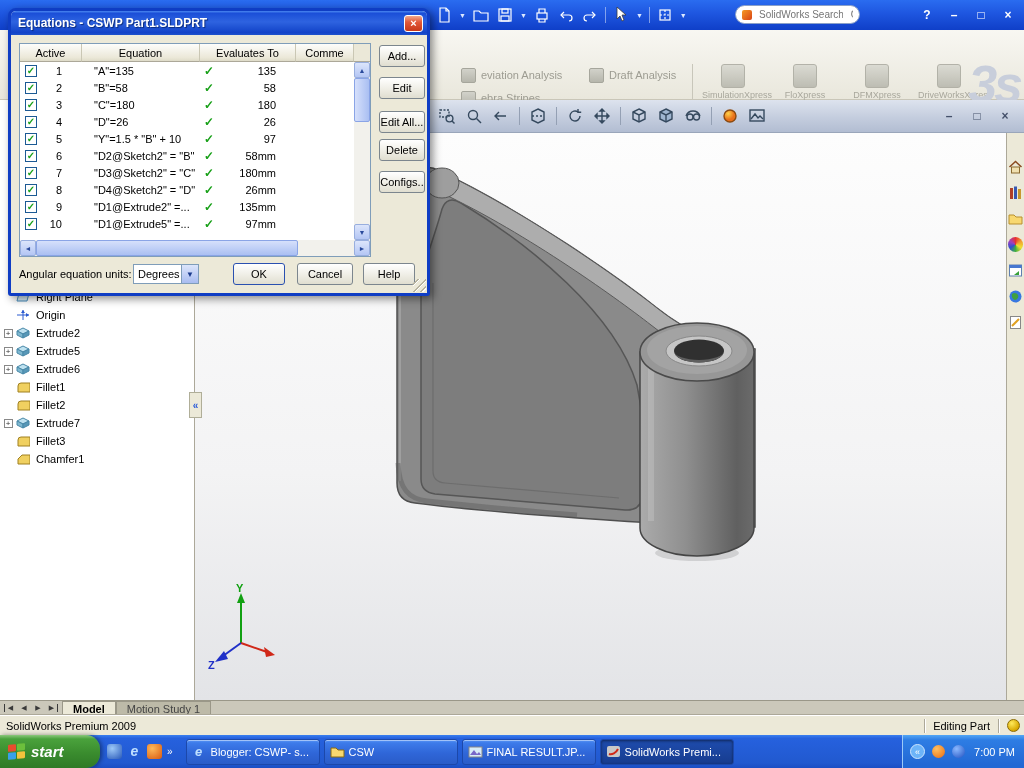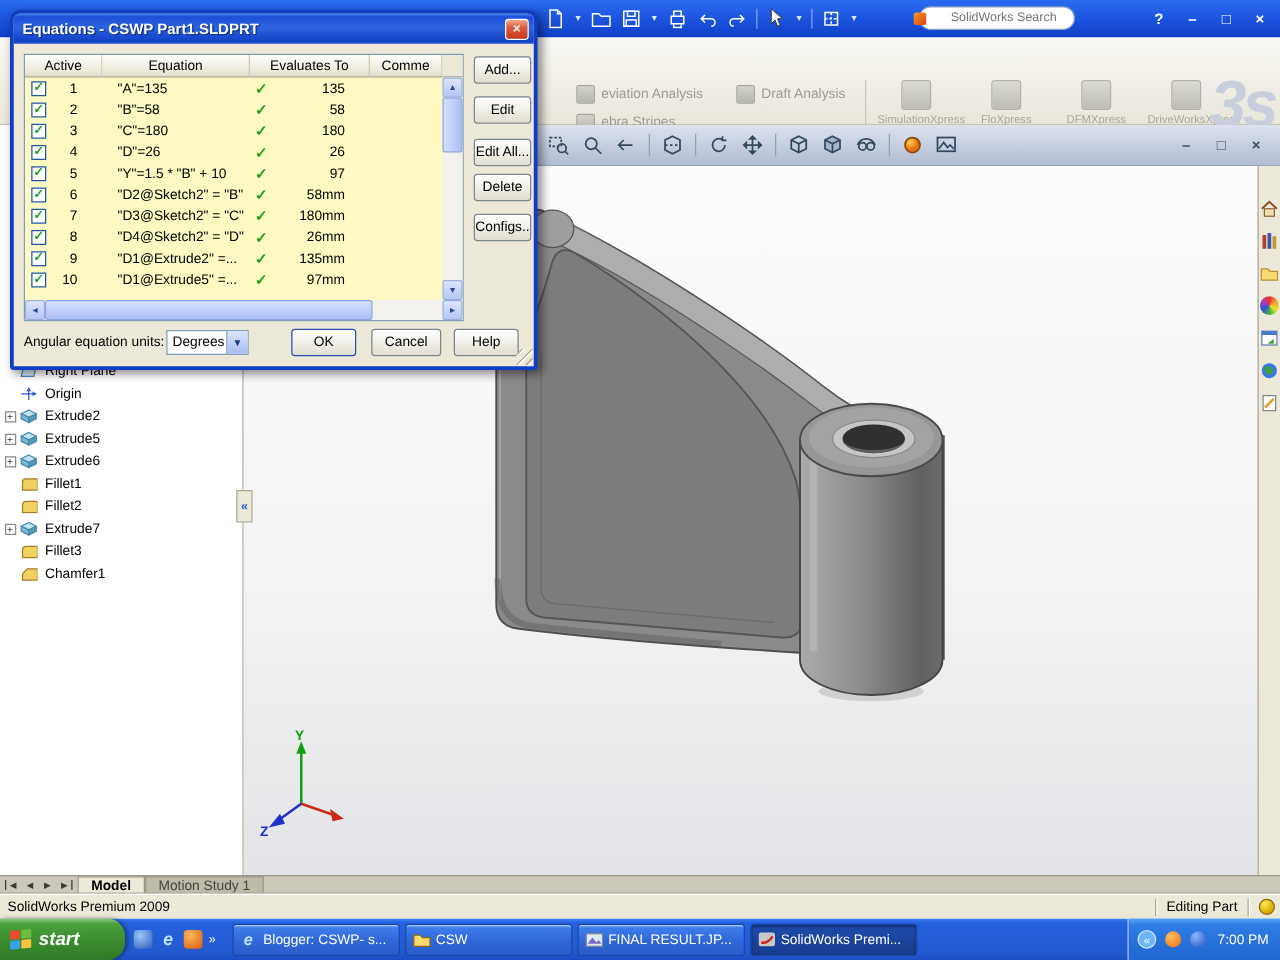--- a/index.html
+++ b/index.html
@@ -8,21 +8,21 @@
 
   
   .titlebar { position:absolute; left:0; top:0; right:0; height:30px;
     background:linear-gradient(180deg,#2a6cf0 0%,#1e56e0 45%,#0f3fc8 100%); }
   .tbicons { position:absolute; left:435px; top:4px; display:flex; gap:6px; align-items:center; height:22px; }
   .tico { width:18px; height:18px; display:flex; align-items:center; justify-content:center; }
   .tico svg { stroke:#fff; fill:none; stroke-width:1.2; }
   .tsep { width:1px; height:16px; background:rgba(255,255,255,.45); }
   .tcaret { color:#dce8ff; font-size:7px; }
   .searchbox { position:absolute; left:735px; top:5px; width:125px; height:19px; background:#fff; border-radius:10px;
-    display:flex; align-items:center; padding:0 6px; gap:20px; border:1px solid #8aa0c8;justify-content:center; }
+    display:flex; align-items:center; padding:0 6px; gap:7px; border:1px solid #8aa0c8; }
   .sw-mini { width:10px; height:10px; border-radius:2px; background:linear-gradient(135deg,#f59a23,#d84315); flex:none; }
   .searchbox input { border:none; outline:none; width:84px; font-size:10px; color:#555; font-family:inherit; background:transparent; }
   .wctrls { position:absolute; right:6px; top:5px; display:flex; gap:7px; }
   .wc { width:20px; height:20px; color:#fff; font-size:12px; font-weight:bold; display:flex; align-items:center; justify-content:center; }
 
   
   .cmdbar { position:absolute; left:0; top:30px; right:0; height:70px;
     background:linear-gradient(180deg,#f8f7f2,#e9e7dc); border-bottom:1px solid #c9c6b8; }
   .citem { position:absolute; display:flex; align-items:center; gap:5px; height:18px;padding-left:29px; }
   .gico { width:15px; height:15px; background:linear-gradient(#d2d2ca,#b6b6ac); border:1px solid #a6a69c; border-radius:2px; flex:none; }
@@ -113,21 +113,21 @@
   
   .dialog { position:absolute; left:8px; top:8px; width:422px; height:288px; z-index:50;
     background:#ece9d8; border:3px solid #0f3dc4; border-radius:8px 8px 3px 3px; box-shadow:3px 3px 8px rgba(0,0,0,.45); }
   .dtitle { height:24px; border-radius:5px 5px 0 0; display:flex; align-items:center; padding:0 4px 0 7px;
     background:linear-gradient(180deg,#4a86f0 0%,#1b4fd8 10%,#2e63e0 45%,#1243c8 90%,#1e52cc 100%); }
   .dtitle .txt { color:#fff; font-size:12px; font-weight:bold; text-shadow:1px 1px 1px #0a2a7a; }
   .dclose { margin-left:auto; width:19px; height:17px; border:1px solid #fff; border-radius:3px; color:#fff; font-size:11px; font-weight:bold;
     background:linear-gradient(180deg,#f2a88c,#e25a3a 40%,#c83818); display:flex; align-items:center; justify-content:center; }
   .dbody { position:relative; height:calc(100% - 24px); }
 
-  .eqtable { position:absolute; left:8px; top:8px; width:352px; height:214px; background:#fef9c3; border:1px solid #7f9db9; }
+  .eqtable { position:absolute; left:8px; top:8px; width:352px; height:214px; background:#ffffff; border:1px solid #7f9db9; }
   .thead { position:absolute; left:0; top:0; width:334px; height:18px; display:flex; }
   .th { background:linear-gradient(#fdfdfb,#ebe8d8 80%,#dedbc8); border-right:1px solid #cac7b4; border-bottom:1px solid #aca899;
     font-size:11px; display:flex; align-items:center; justify-content:center; }
   .thcorner { position:absolute; right:0; top:0; width:16px; height:18px; background:#ebe8d8; border-bottom:1px solid #aca899; }
   .tbodyrows { position:absolute; left:0; top:18px; width:334px; }
   .trow { display:flex; height:17px; align-items:center; font-size:11px; }
   .c-act { width:62px; display:flex; align-items:center; gap:3px; padding-left:5px; }
   .cb { width:12px; height:12px; border:1px solid #1c5a94; background:#fff; display:flex; align-items:center; justify-content:center;
     font-size:10px; color:#18a018; font-weight:bold; line-height:1; flex:none; }
   .rnum { width:22px; text-align:right; }

